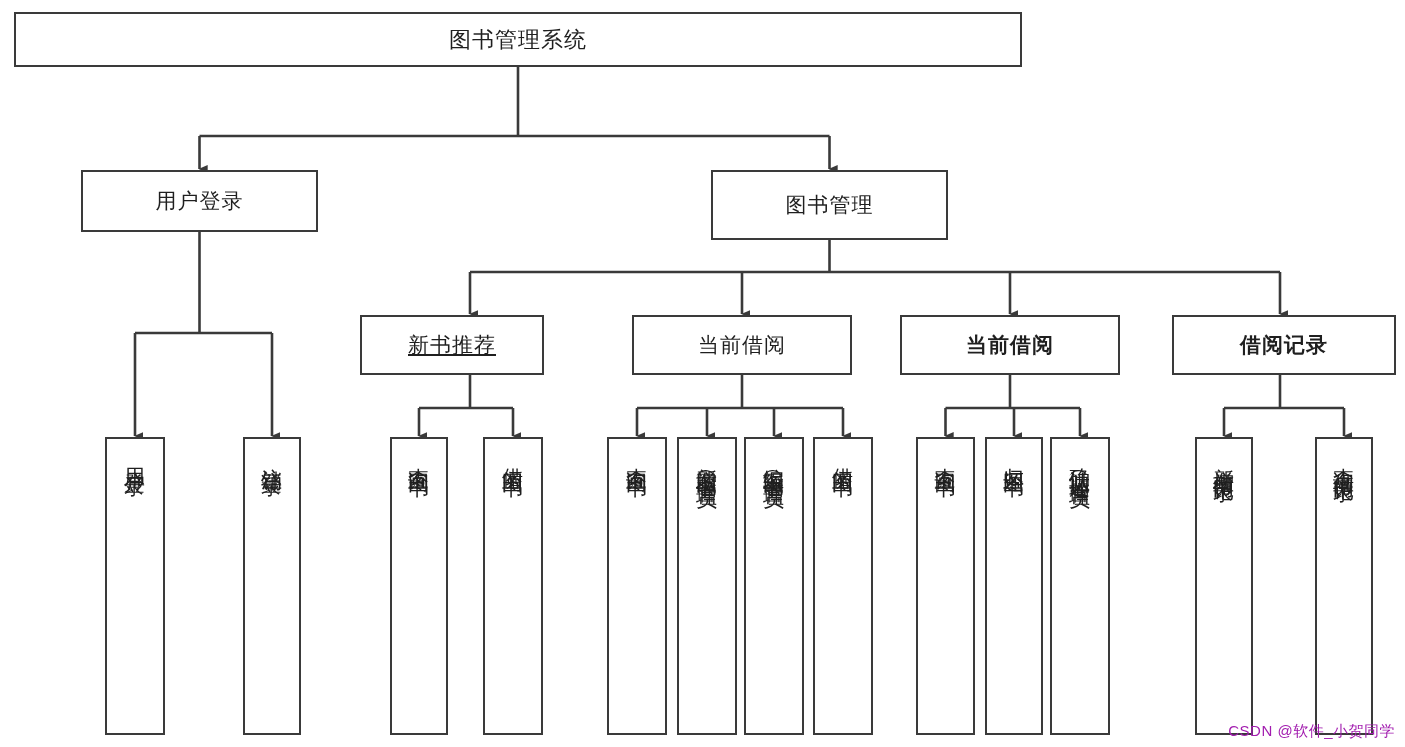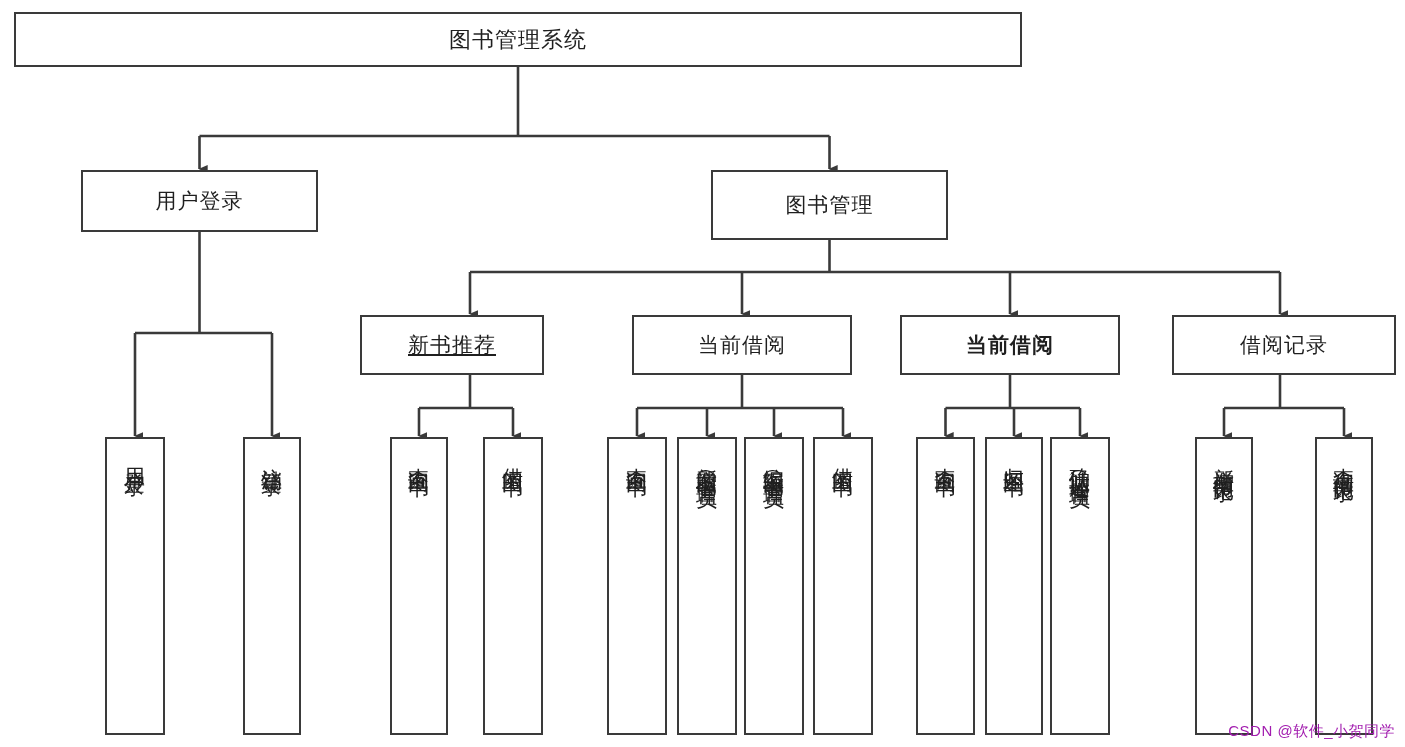--- a/index.html
+++ b/index.html
@@ -123,21 +123,21 @@
       </div>
       <div class="node horiz" style="left: 360px; top: 315px; width: 184px; height: 60px; text-decoration: underline;">
         <span class="lbl">新书推荐</span>
       </div>
       <div class="node horiz" style="left: 632px; top: 315px; width: 220px; height: 60px;">
         <span class="lbl">当前借阅</span>
       </div>
       <div class="node horiz" style="left: 900px; top: 315px; width: 220px; height: 60px; font-weight: bold;">
         <span class="lbl">当前借阅</span>
       </div>
-      <div class="node horiz" style="left: 1172px; top: 315px; width: 224px; height: 60px;">
+      <div class="node horiz" style="left: 1172px; top: 315px; width: 224px; height: 60px; font-weight: bold;">
         <span class="lbl">借阅记录</span>
       </div>
       <div class="node vert" style="left: 105px; top: 437px; width: 60px; height: 298px;">
         <span class="lbl">用户登录</span>
       </div>
       <div class="node vert" style="left: 243px; top: 437px; width: 58px; height: 298px;">
         <span class="lbl">注销登录</span>
       </div>
       <div class="node vert" style="left: 390px; top: 437px; width: 58px; height: 298px;">
         <span class="lbl">查询图书</span>

